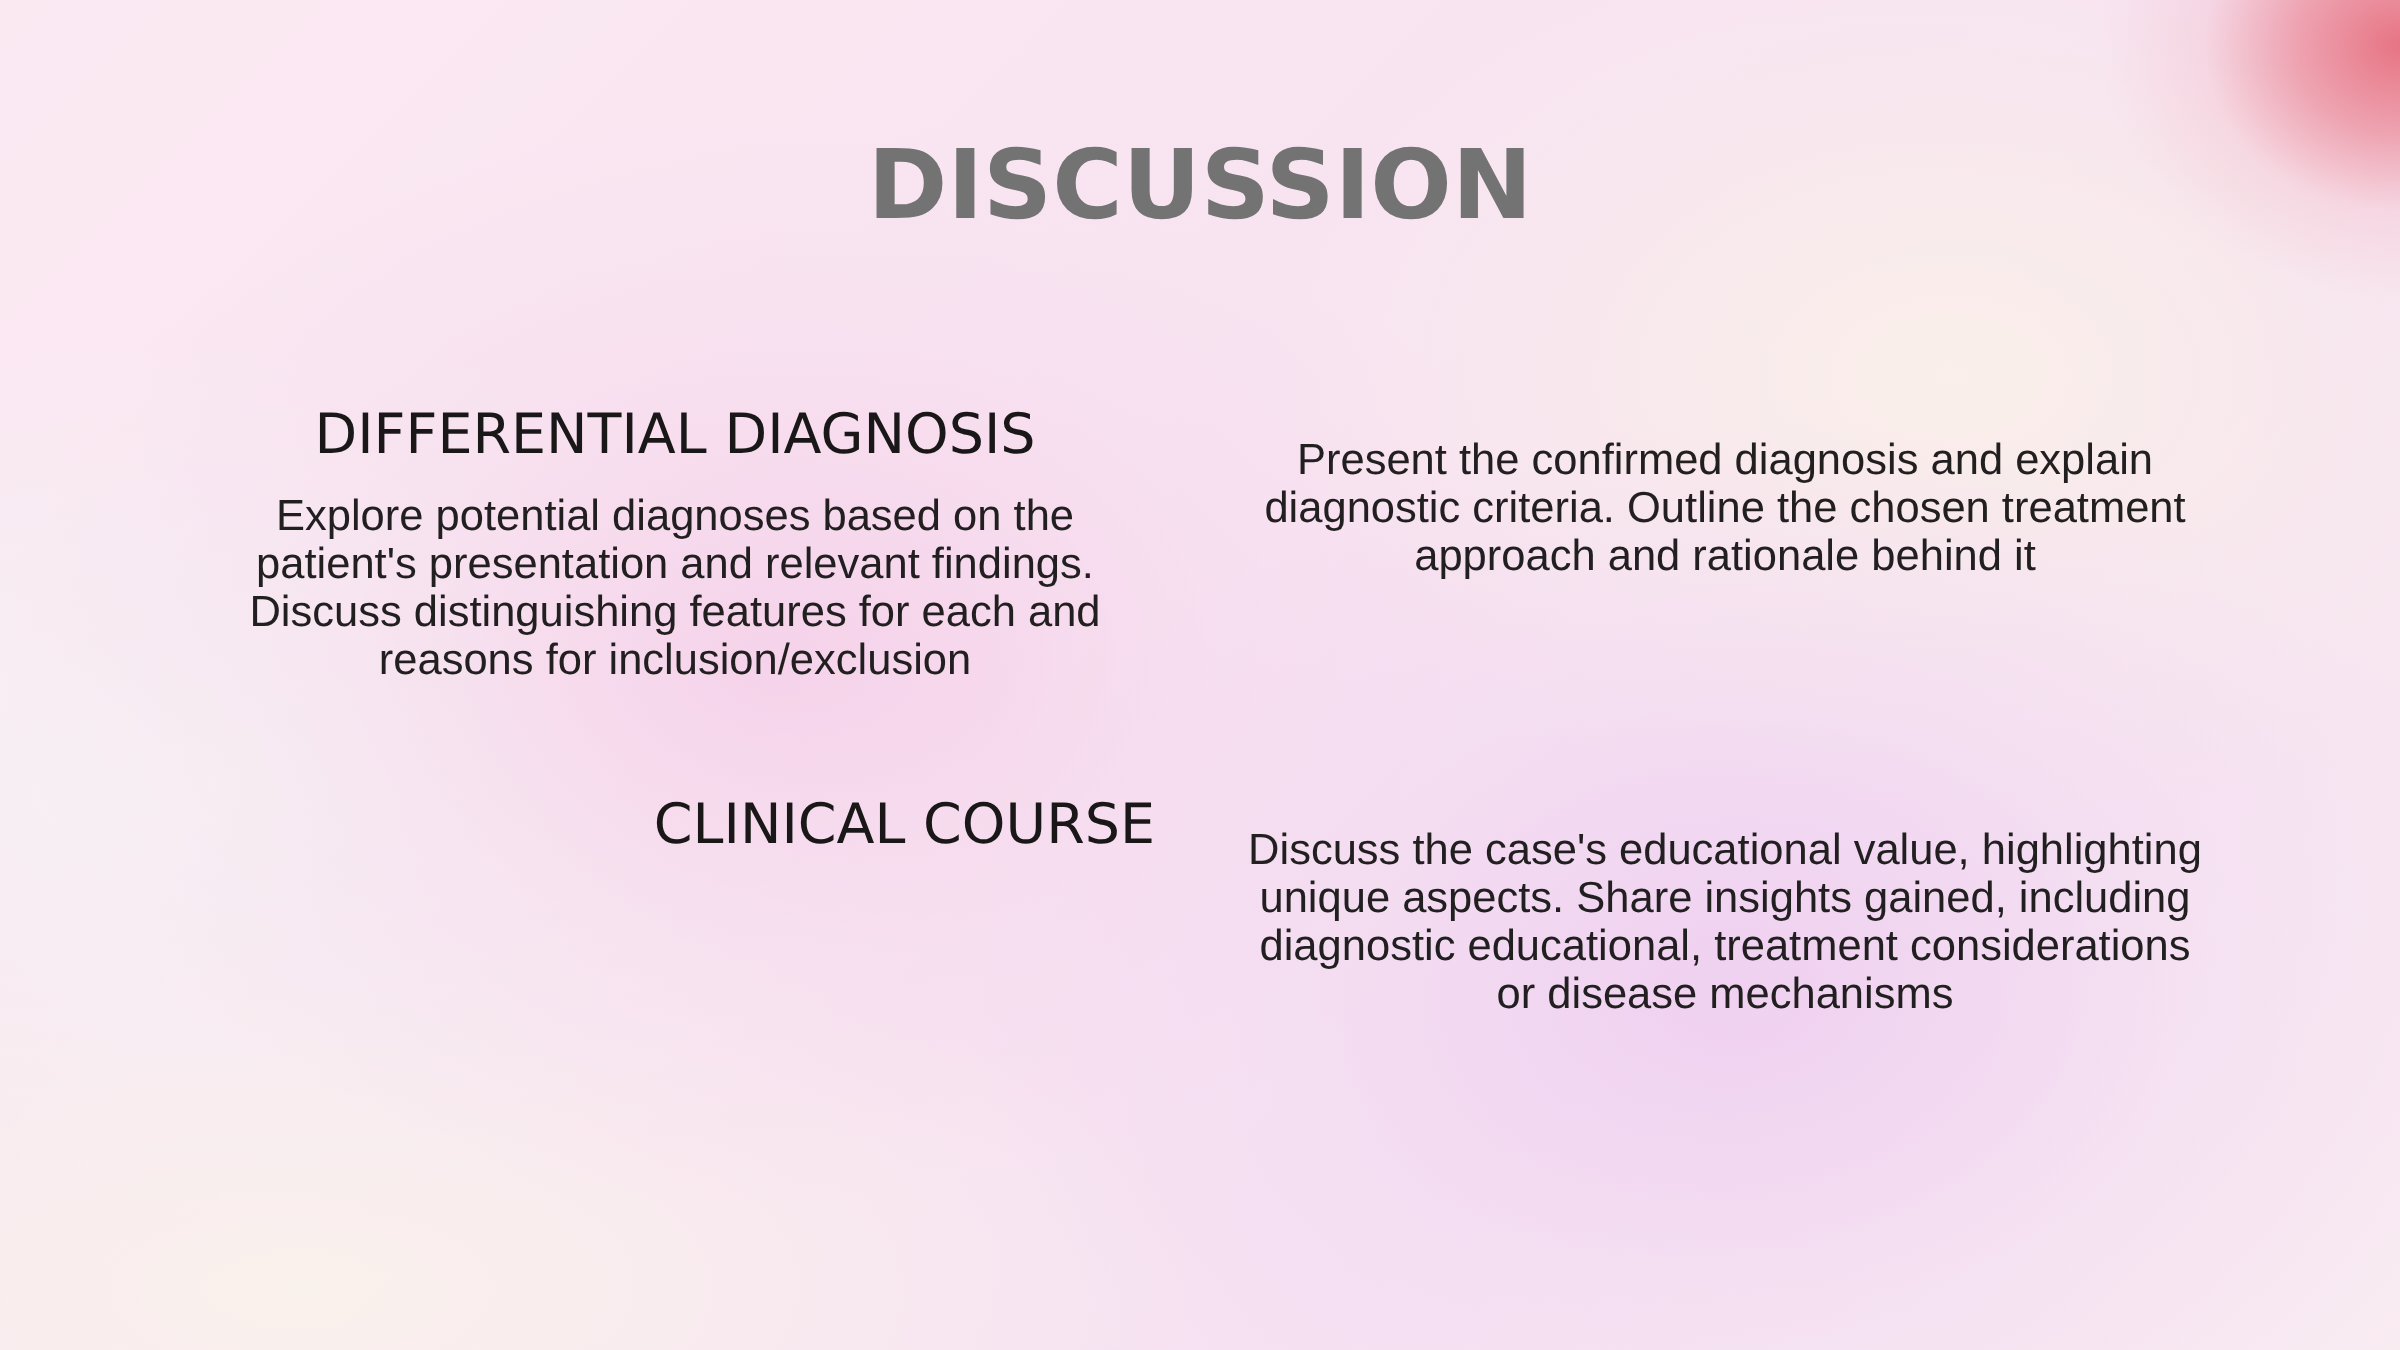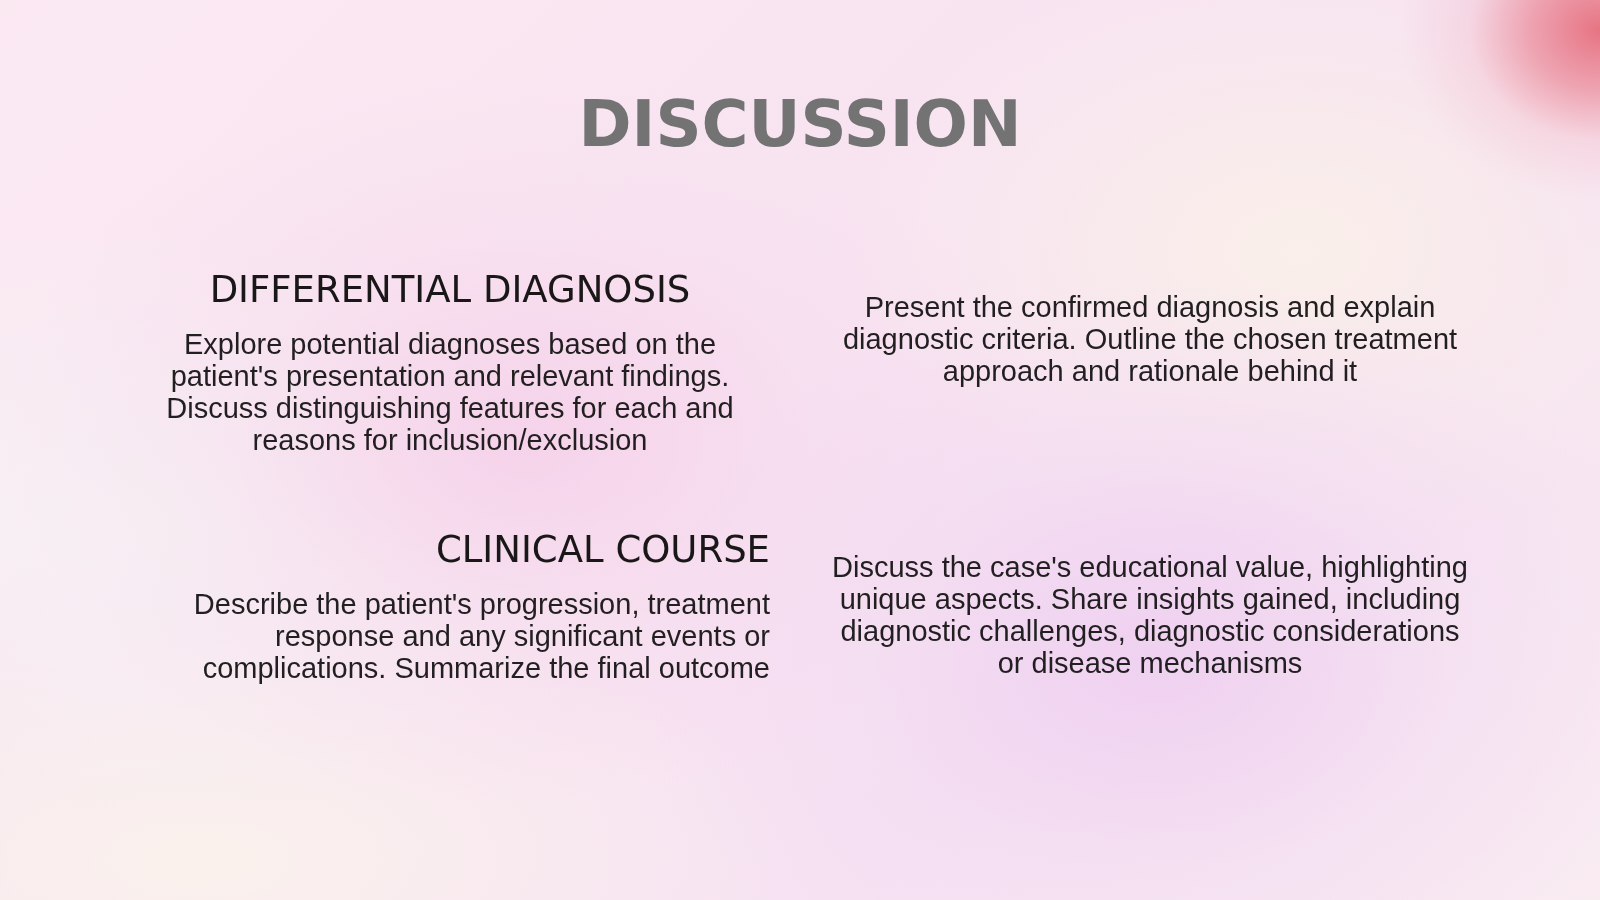--- a/index.html
+++ b/index.html
@@ -82,19 +82,18 @@
     <h2>DIFFERENTIAL DIAGNOSIS</h2>
     <p>Explore potential diagnoses based on the patient's presentation and relevant findings. Discuss distinguishing features for each and reasons for inclusion/exclusion</p>
   </div>
 
   <div class="section s-tr">
     <p>Present the confirmed diagnosis and explain diagnostic criteria. Outline the chosen treatment approach and rationale behind it</p>
   </div>
 
   <div class="section s-cc">
     <h2>CLINICAL COURSE</h2>
-    <p>Describe the patient's progression, treatment response and any significant events or complications. Summarize the final outcome</p>
   </div>
 
   <div class="section s-ll">
-    <p>Discuss the case's educational value, highlighting unique aspects. Share insights gained, including diagnostic challenges, diagnostic considerations or disease mechanisms</p>
+    <p>Discuss the case's educational value, highlighting unique aspects. Share insights gained, including diagnostic educational, treatment considerations or disease mechanisms</p>
   </div>
 </div>
 
 </body></html>

